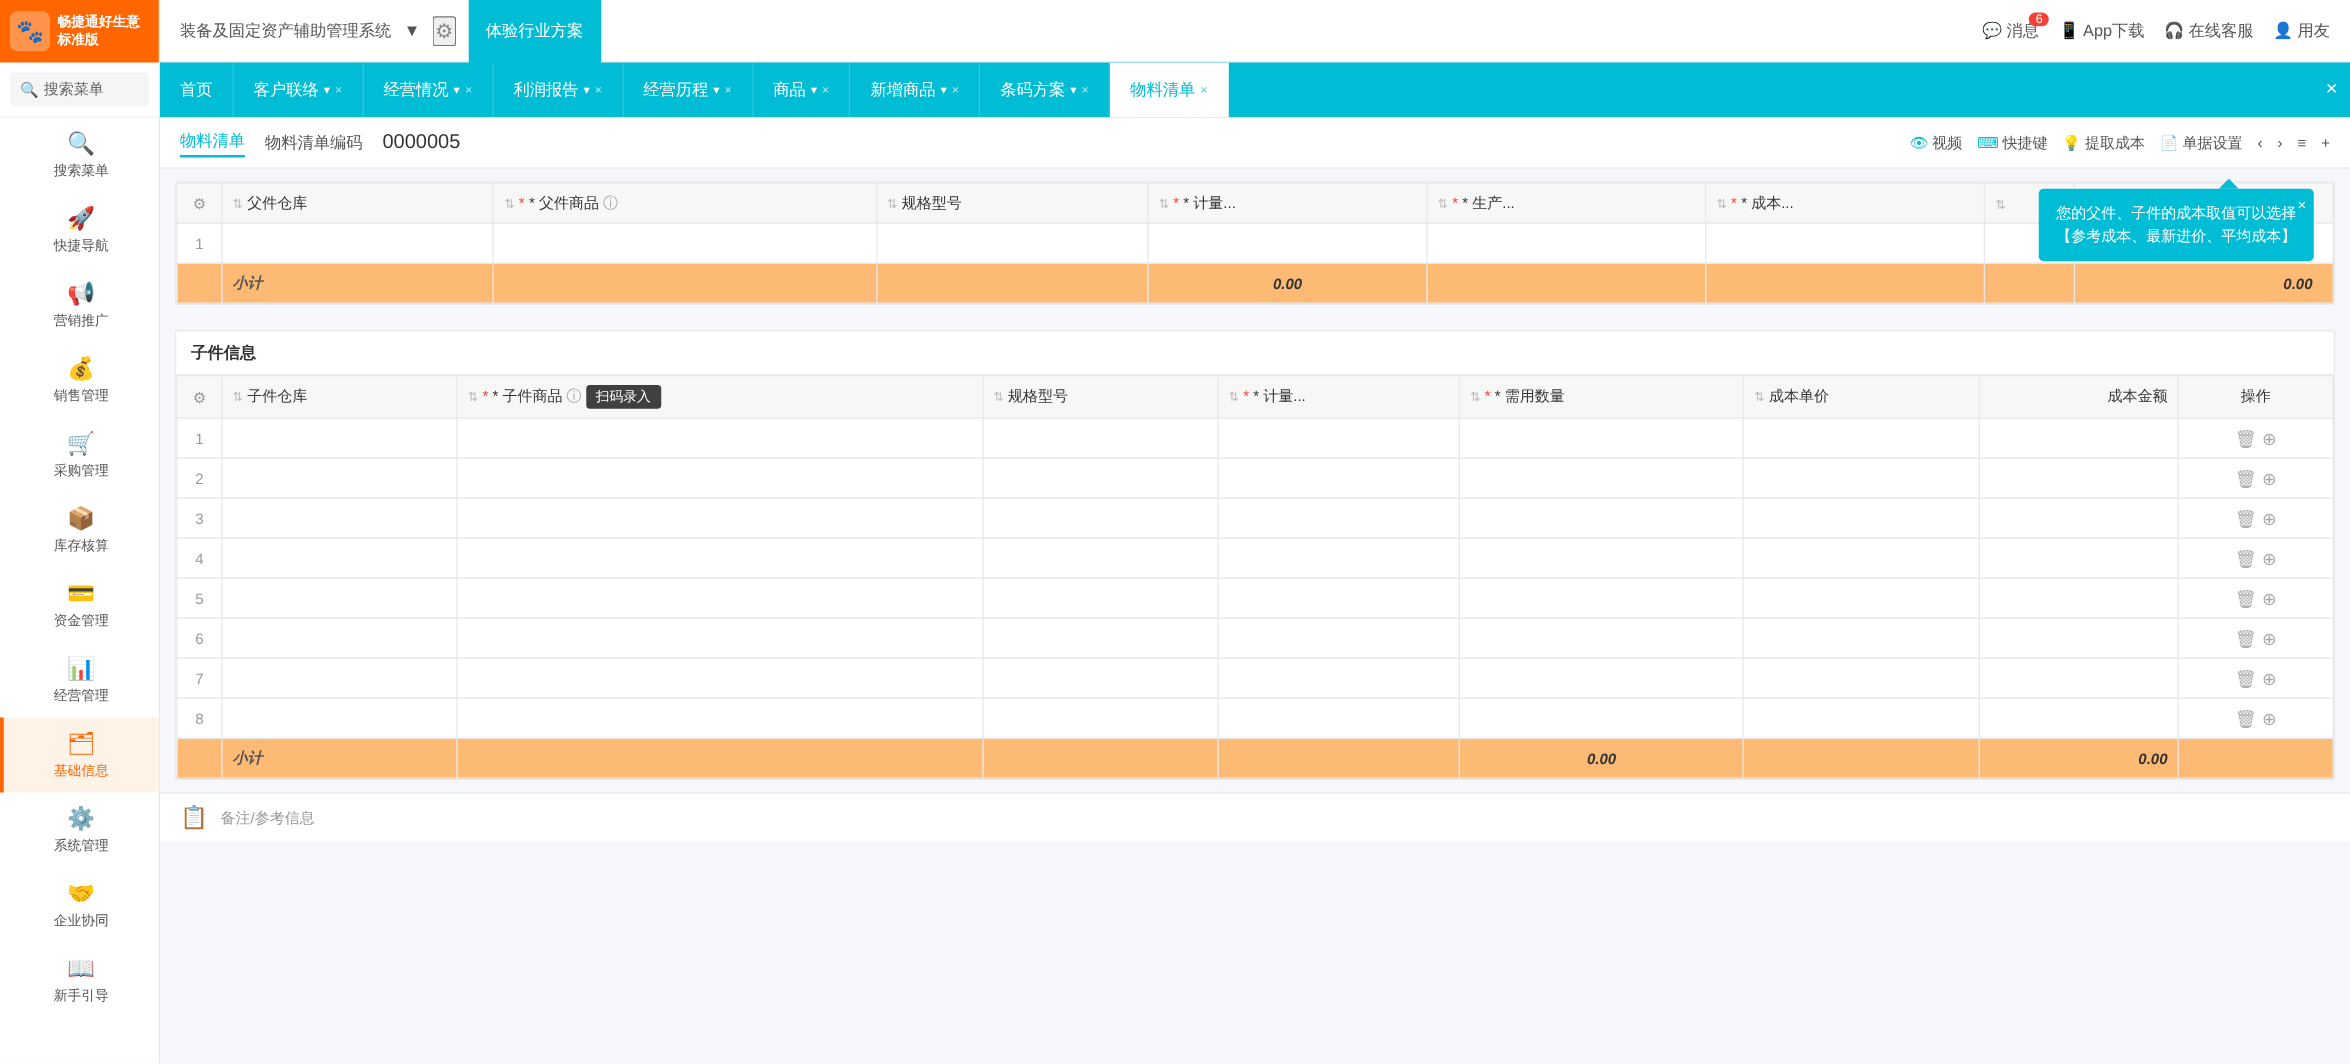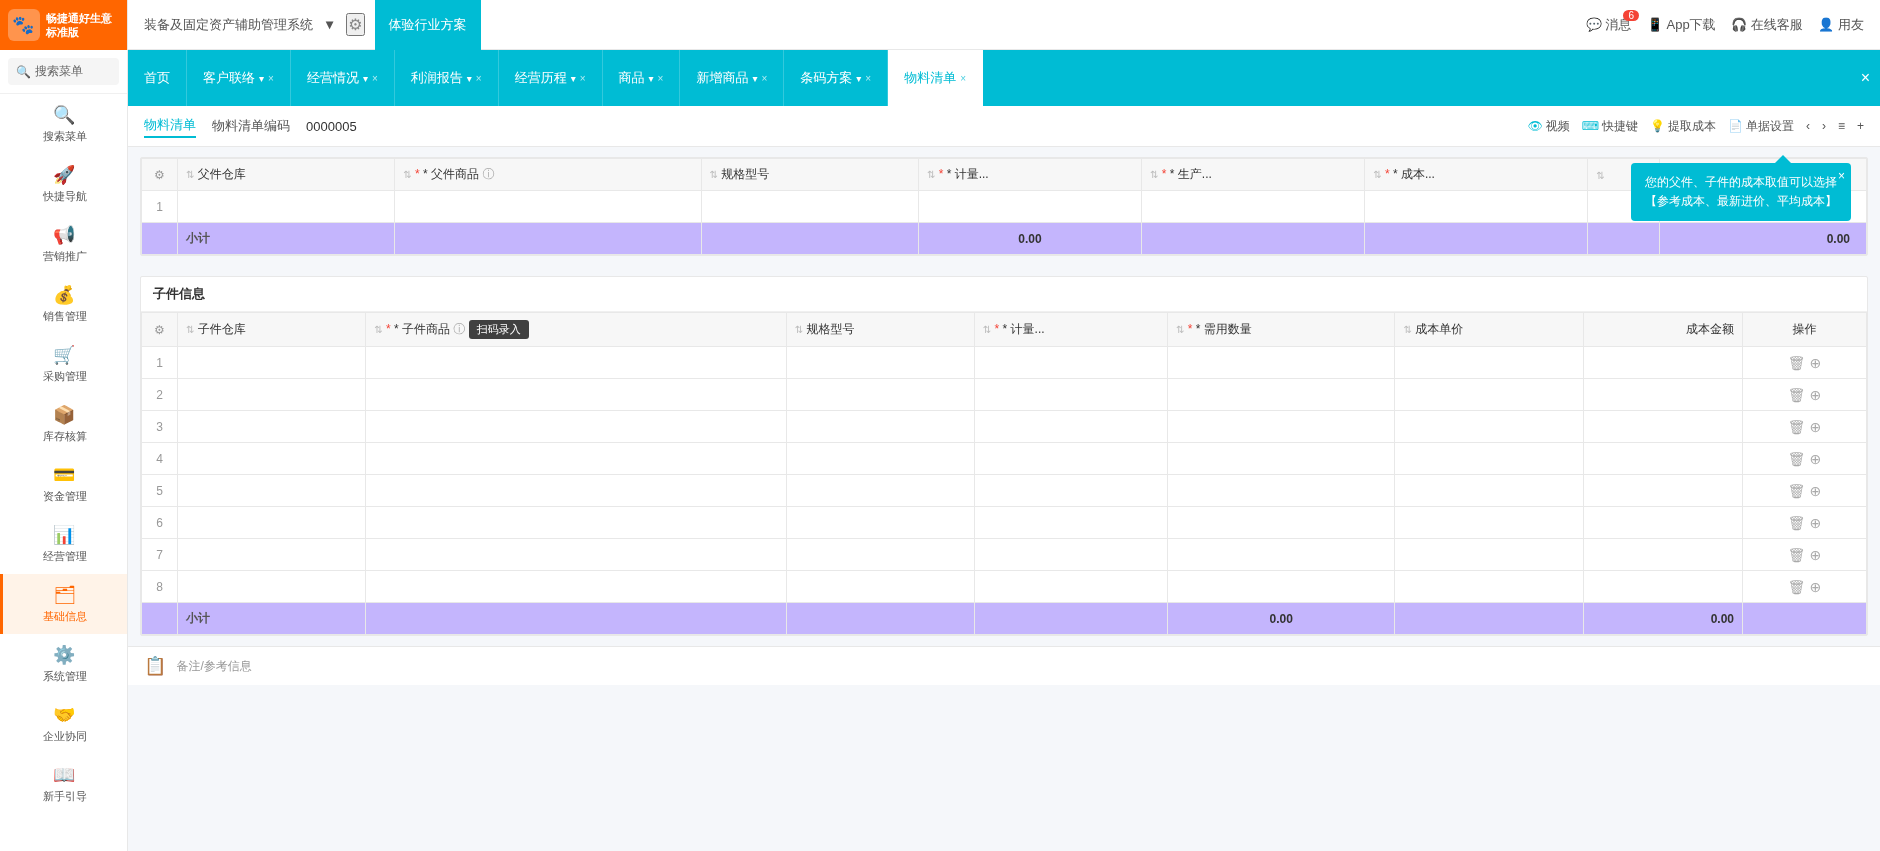--- a/index.html
+++ b/index.html
@@ -27,53 +27,53 @@
     .topbar-dropdown { background: none; border: none; cursor: pointer; color: #555; }
     .topbar-settings { color: #888; font-size: 16px; cursor: pointer; }
     .topbar-trial-btn { background: #00bcd4; color: #fff; border: none; border-radius: 4px; padding: 21px 14px; cursor: pointer; font-size: 13px; }
     .topbar-right { display: flex; align-items: center; gap: 16px; color: #555; font-size: 13px; }
     .topbar-badge { position: relative; cursor: pointer; }
     .topbar-badge-num { position: absolute; top: -6px; right: -8px; background: #f44336; color: #fff; border-radius: 8px; font-size: 10px; padding: 0 4px; min-width: 16px; text-align: center; }
     .topbar-right-item { cursor: pointer; display: flex; align-items: center; gap: 3px; }
 
     
     .nav-tabs { background: #00bcd4; display: flex; align-items: center; flex-shrink: 0; overflow: hidden; }
-    .nav-tab { padding: 0 16px; height: 56px; display: flex; align-items: center; gap: 4px; color: #fff; cursor: pointer; font-size: 13px; white-space: nowrap; border-right: 1px solid rgba(255,255,255,0.2); }
+    .nav-tab { padding: 0 16px; height: 44px; display: flex; align-items: center; gap: 4px; color: #fff; cursor: pointer; font-size: 13px; white-space: nowrap; border-right: 1px solid rgba(255,255,255,0.2); }
     .nav-tab.active { background: #fff; color: #00bcd4; }
     .nav-tab .close-icon { font-size: 10px; opacity: 0.7; }
     .nav-tab .arrow { font-size: 10px; }
     .nav-tab-close-all { color: #fff; padding: 0 10px; cursor: pointer; font-size: 16px; margin-left: auto; }
 
     
     .content { flex: 1; overflow-y: auto; background: #f5f7fa; padding: 0; display: flex; flex-direction: column; }
 
     
     .sub-header { background: #fff; padding: 8px 16px; display: flex; align-items: center; gap: 16px; border-bottom: 1px solid #e8e8e8; flex-shrink: 0; }
     .sub-header-tab { font-size: 13px; color: #555; cursor: pointer; padding: 2px 0; }
     .sub-header-tab.active { color: #00bcd4; border-bottom: 2px solid #00bcd4; }
-    .sub-header-code { font-size: 13px; color: #333; text-align: center; }
+    .sub-header-code { font-size: 16px; color: #333; text-align: center; }
     .sub-header-actions { margin-left: auto; display: flex; align-items: center; gap: 12px; color: #555; font-size: 12px; }
     .sub-header-action { cursor: pointer; display: flex; align-items: center; gap: 3px; }
     .sub-header-action .icon { color: #00bcd4; }
 
     
     .section { margin: 10px 12px; background: #fff; border: 1px solid #e8e8e8; border-radius: 2px; }
     .section-title { padding: 8px 12px; font-size: 13px; color: #333; font-weight: bold; border-bottom: 1px solid #f0f0f0; }
 
     
     .tooltip-bubble { position: absolute; right: 180px; top: 148px; background: #00bcd4; color: #fff; padding: 10px 14px; border-radius: 4px; font-size: 12px; line-height: 1.6; max-width: 200px; z-index: 100; }
     .tooltip-bubble::before { content: ''; position: absolute; top: -8px; right: 60px; border-left: 8px solid transparent; border-right: 8px solid transparent; border-bottom: 8px solid #00bcd4; }
     .tooltip-close { position: absolute; top: 4px; right: 6px; cursor: pointer; font-size: 12px; }
 
     
     .data-table { width: 100%; border-collapse: collapse; font-size: 12px; }
     .data-table th { background: #f7f7f7; border: 1px solid #e8e8e8; padding: 7px 8px; text-align: left; color: #333; font-weight: normal; white-space: nowrap; }
     .data-table td { border: 1px solid #e8e8e8; padding: 6px 8px; color: #333; height: 32px; }
     .data-table td.row-num { color: #999; text-align: center; width: 36px; }
-    .data-table tr.subtotal td { background: #c4b5fd; font-weight: bold; }
+    .data-table tr.subtotal td { background: #fdba74; font-weight: bold; font-style: italic; }
     .data-table tr.subtotal td.label { color: #555; }
     .data-table .settings-col { width: 32px; text-align: center; color: #999; cursor: pointer; }
     .scan-btn { background: #404040; color: #fff; border: none; border-radius: 3px; padding: 2px 8px; font-size: 11px; cursor: pointer; }
     .action-icons { display: flex; gap: 4px; align-items: center; justify-content: center; }
     .action-icon { color: #aaa; cursor: pointer; font-size: 14px; }
     .sort-arrows { color: #bbb; font-size: 10px; cursor: pointer; }
 
     
     .bottom-bar { background: #fff; border-top: 1px solid #e8e8e8; padding: 8px 16px; display: flex; align-items: center; gap: 10px; flex-shrink: 0; }
     .bottom-bar-icon { color: #00bcd4; font-size: 18px; }

